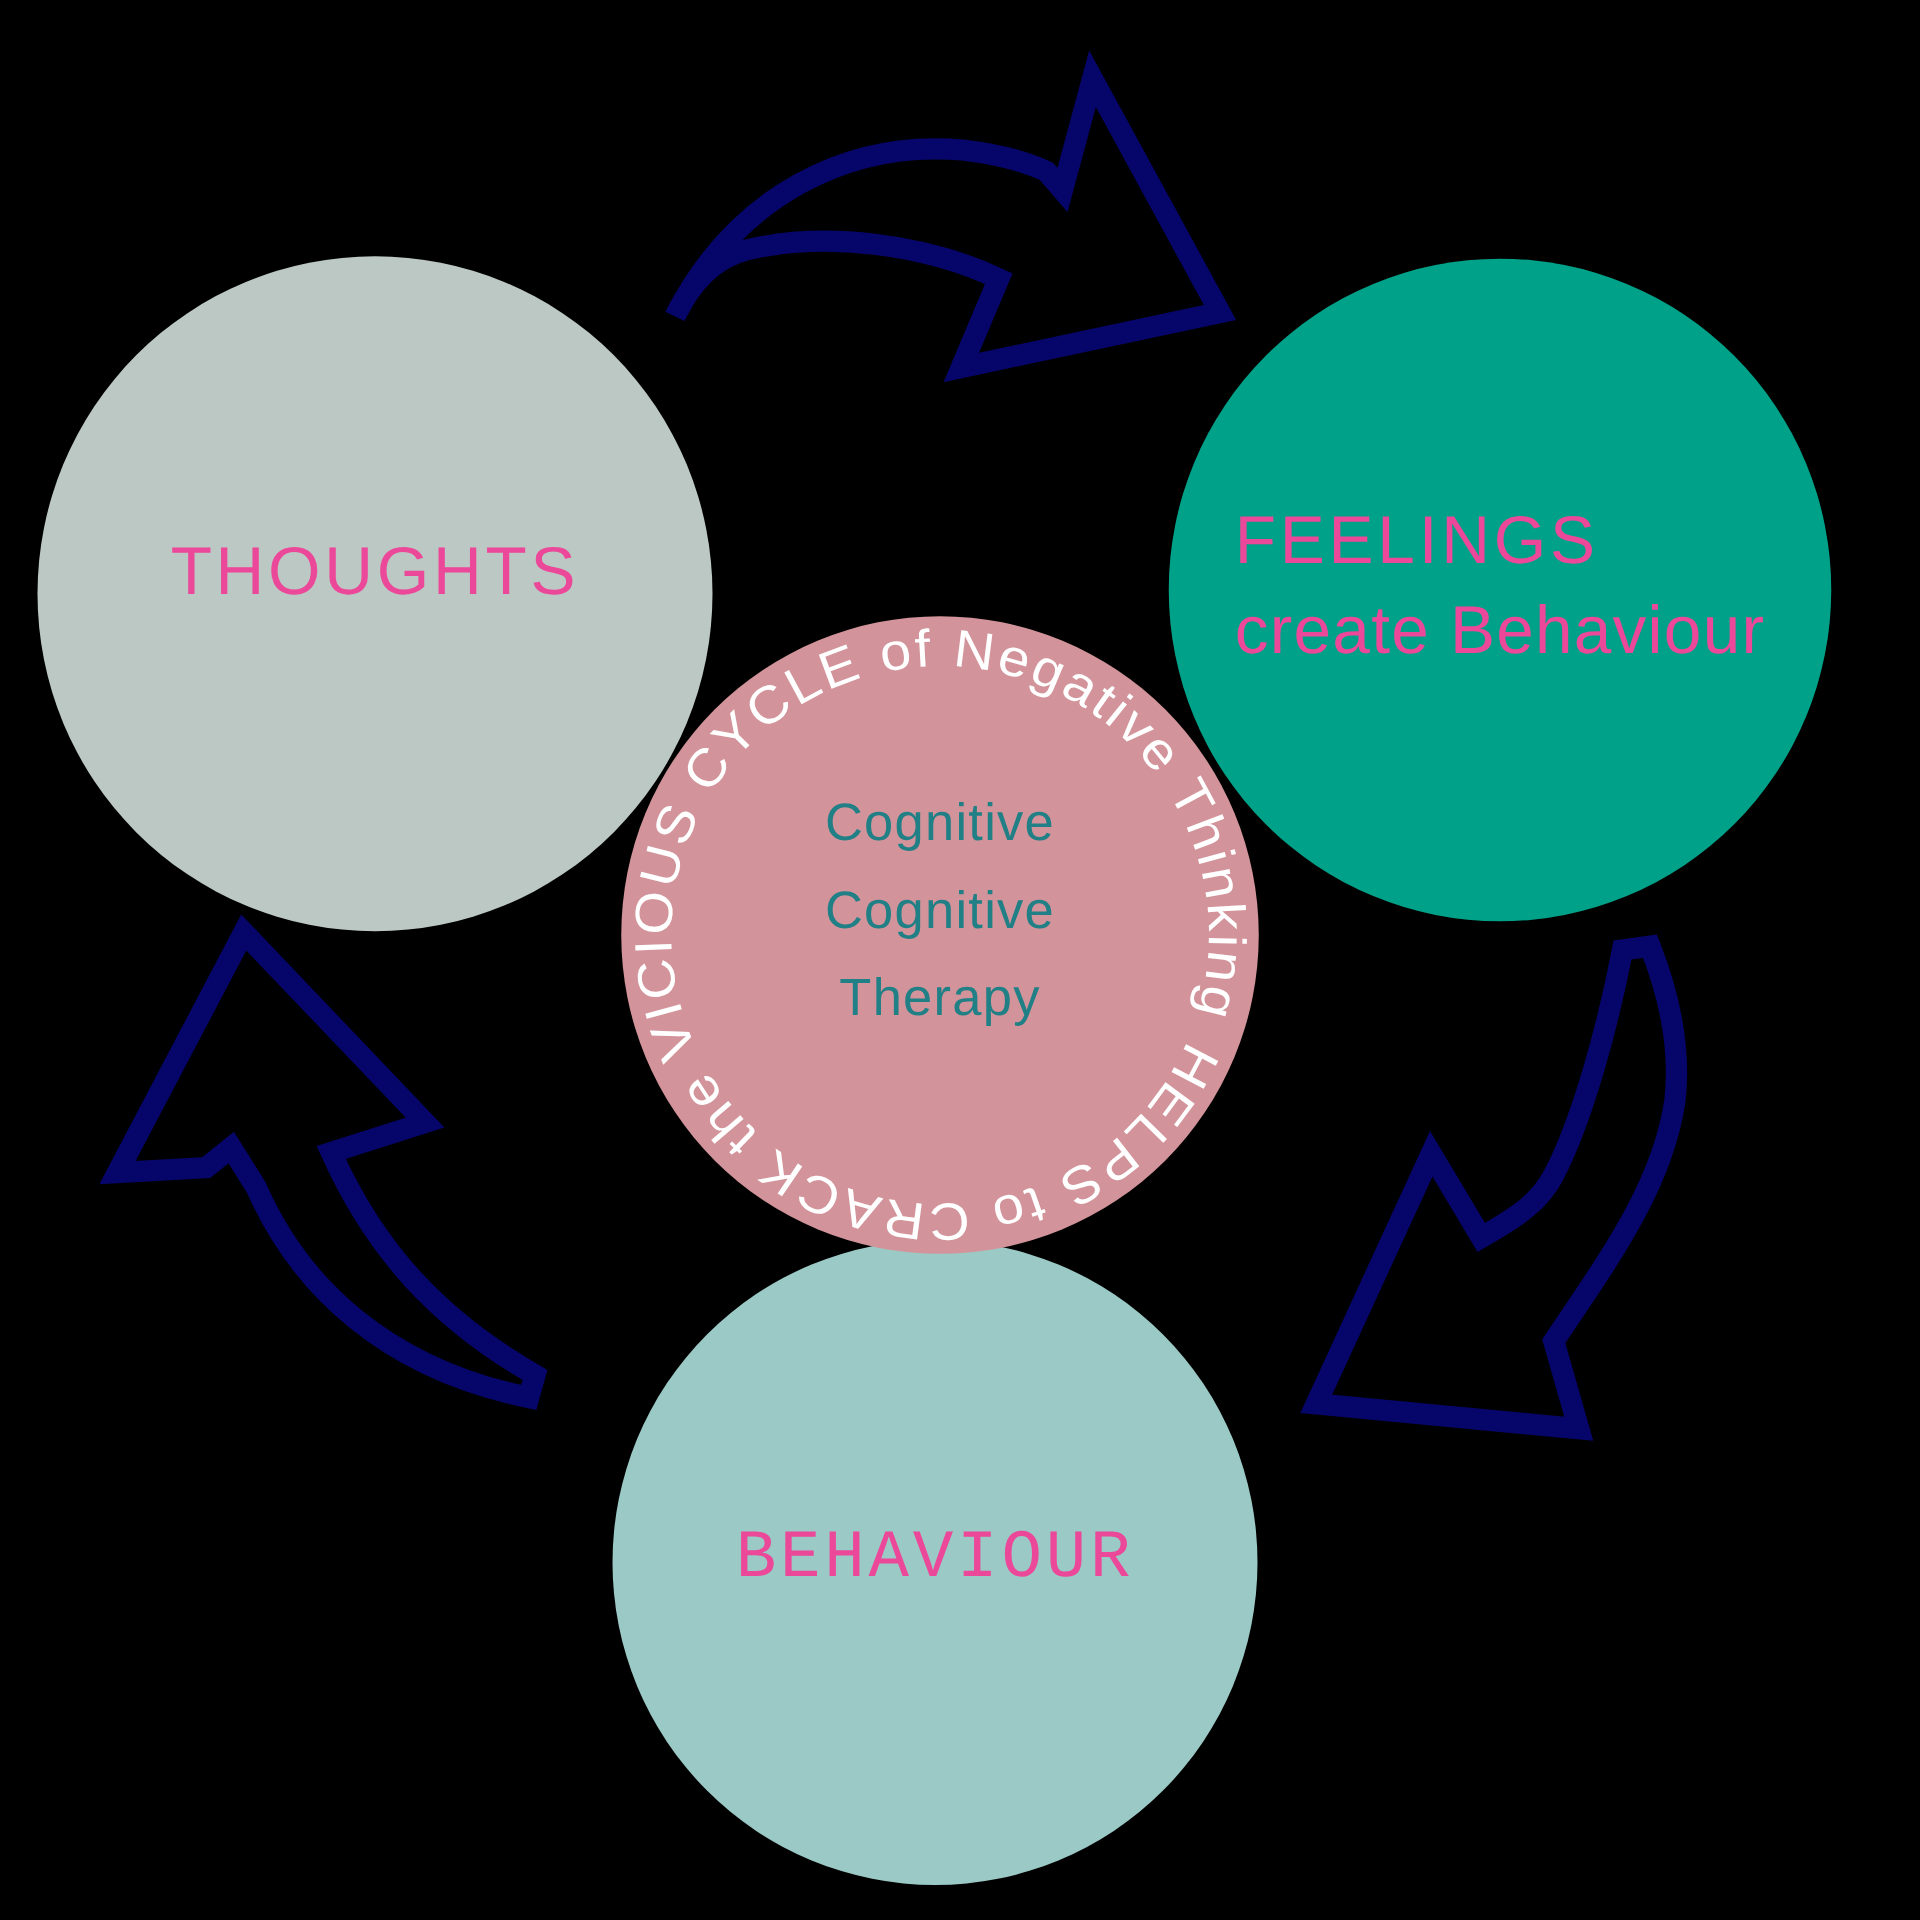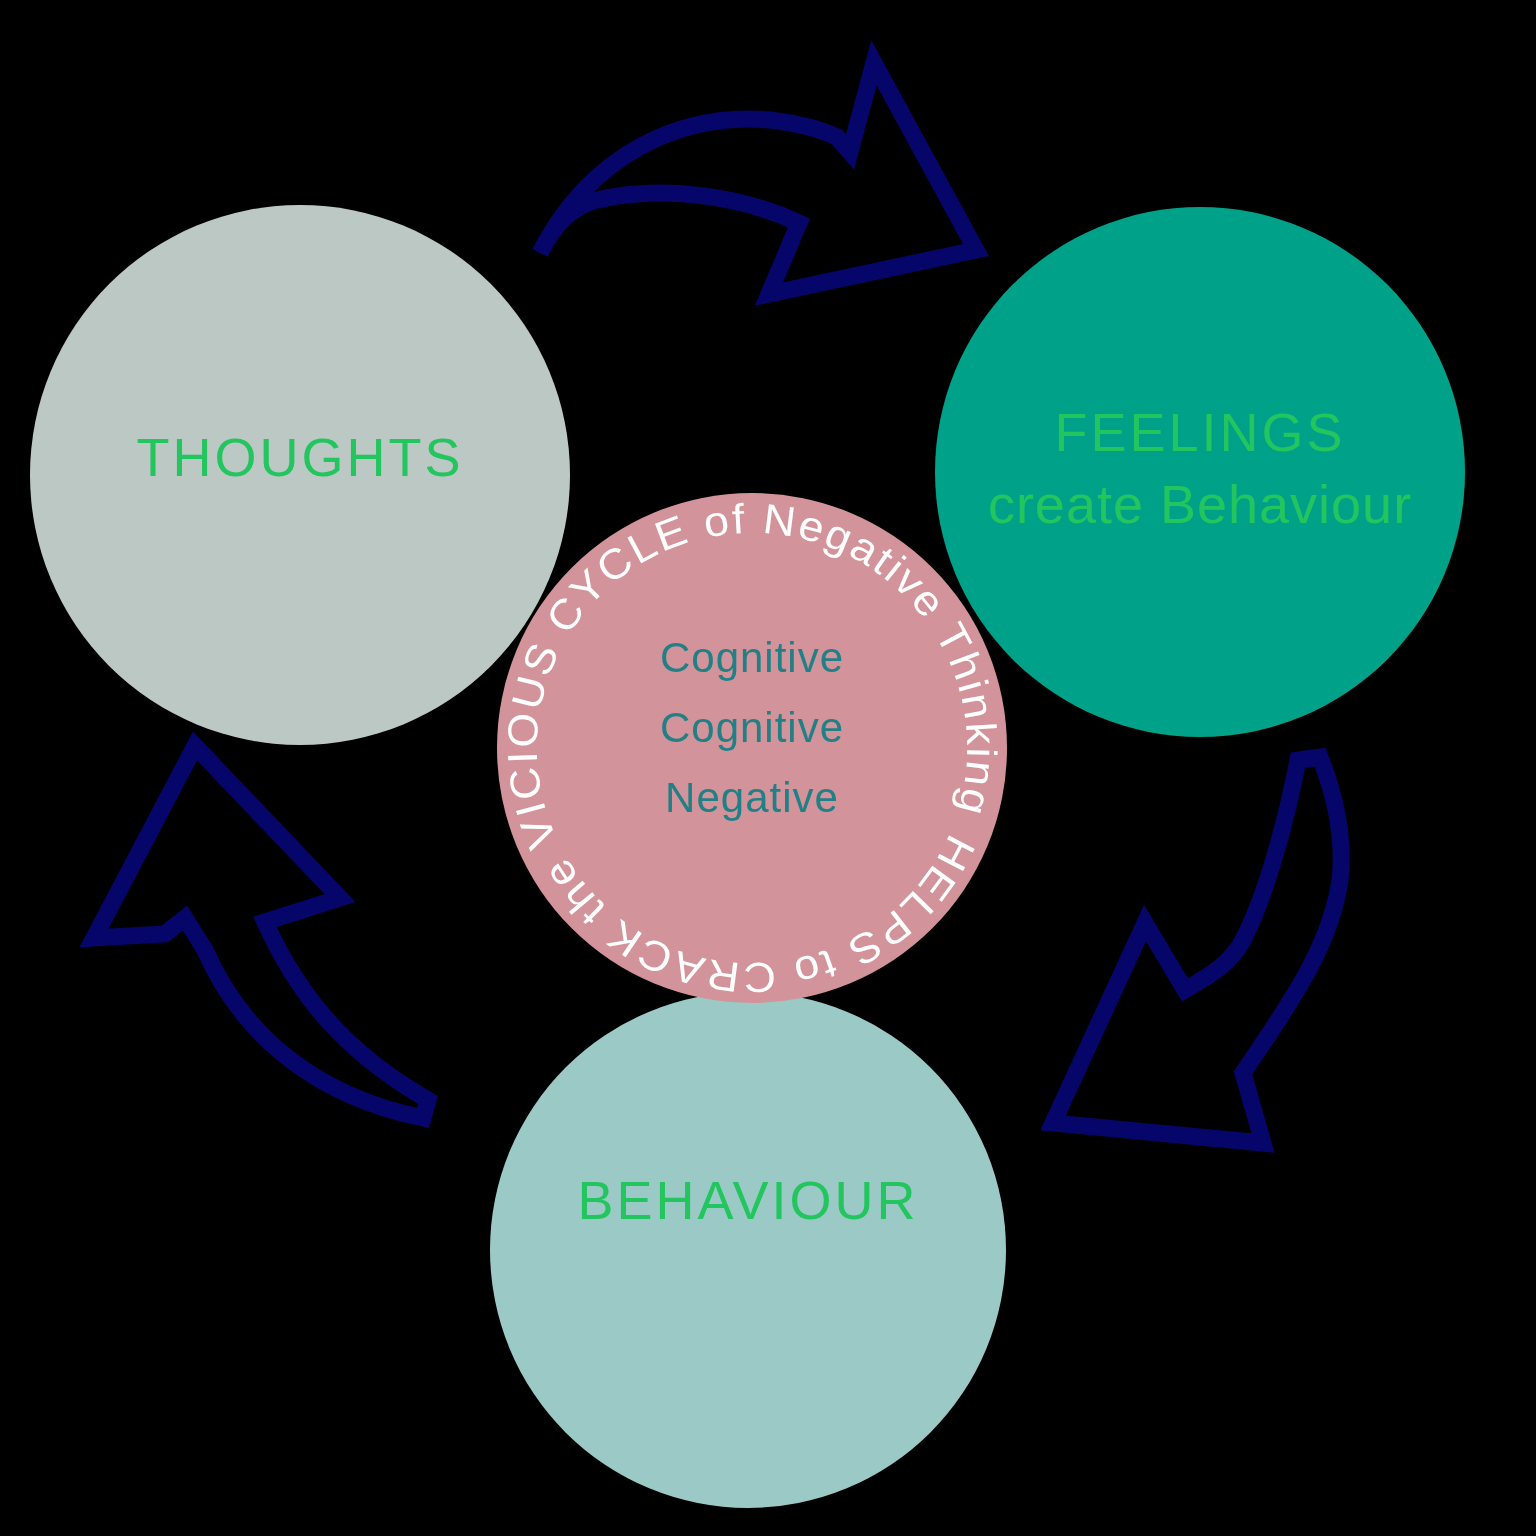--- a/index.html
+++ b/index.html
@@ -11,22 +11,22 @@
   }
   .stage {
     position: relative;
     width: 1536px; height: 1536px;
   }
   .stage svg { position: absolute; left: 0; top: 0; }
 
   .circle-label {
     position: absolute;
     transform: translate(-50%, -50%);
-    text-align: center;
-    color: #22c55e;
+    text-align: left;
+    color: #ec4899;
     font-weight: 300;
     white-space: nowrap;
     line-height: 72px;
   }
   .circle-label .title {
     font-size: 54px;
     letter-spacing: 3px;
   }
   .circle-label .subtitle {
     font-size: 54px;
@@ -104,23 +104,23 @@
 
   <div class="circle-label" style="left:300px; top:457px;">
     <div class="title">THOUGHTS</div>
   </div>
 
   <div class="circle-label" style="left:1200px; top:468px;">
     <div class="title">FEELINGS</div>
     <div class="subtitle">create Behaviour</div>
   </div>
 
-  <div class="circle-label" style="left:748px; top:1200px;">
+  <div class="circle-label" style="left:748px; top:1248px;font-family:Liberation Mono, monospace;">
     <div class="title">BEHAVIOUR</div>
   </div>
 
   <div class="cbt-label" style="left:752px; top:728px;">
     <div>Cognitive</div>
     <div>Cognitive</div>
-    <div>Negative</div>
+    <div>Therapy</div>
   </div>
 
 </div>
 
 </body></html>

